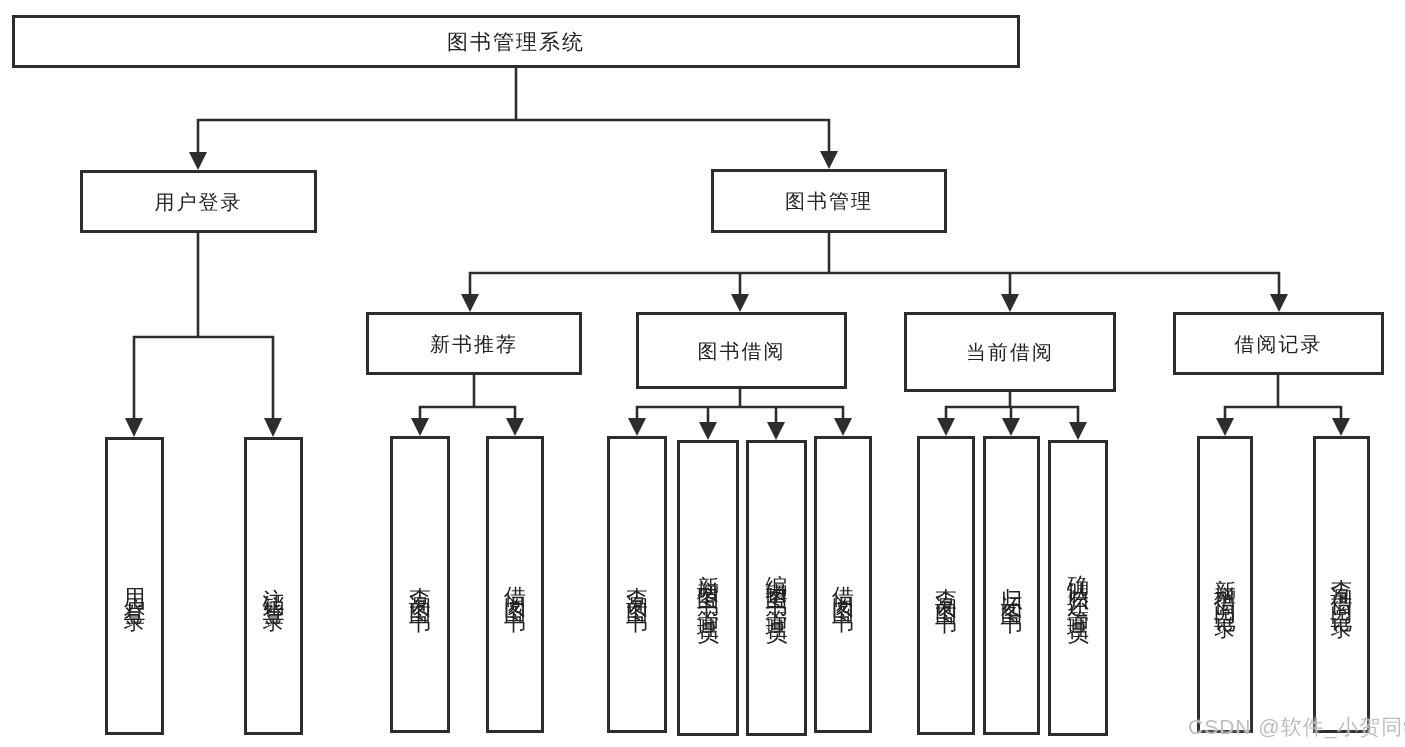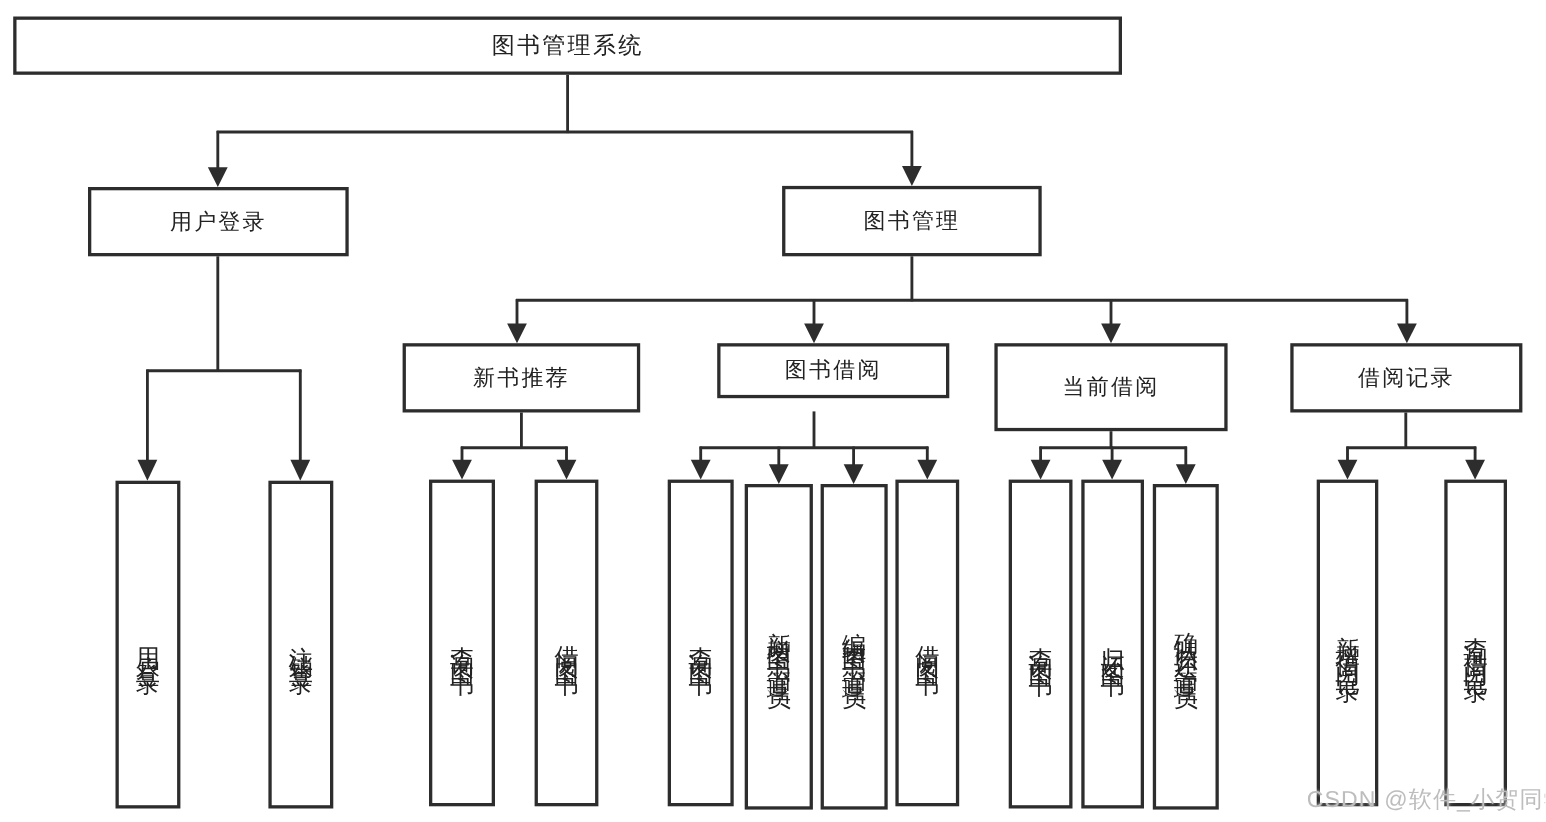--- a/index.html
+++ b/index.html
@@ -143,21 +143,21 @@
       <polygon points="1332,418 1350,418 1341,436"></polygon>
     </g>
   </svg>
 
   <div class="node root" style="left:12px; top:15px; width:1008px; height:53px;">图书管理系统</div>
 
   <div class="node" style="left:80px; top:170px; width:237px; height:63px;">用户登录</div>
   <div class="node" style="left:711px; top:169px; width:236px; height:64px;">图书管理</div>
 
   <div class="node" style="left:366px; top:312px; width:216px; height:63px;">新书推荐</div>
-  <div class="node" style="left:652px; top:312px; width:211px; height:50px;">图书借阅</div>
+  <div class="node" style="left:636px; top:312px; width:211px; height:77px;">图书借阅</div>
   <div class="node" style="left:904px; top:312px; width:212px; height:80px;">当前借阅</div>
   <div class="node" style="left:1173px; top:312px; width:211px; height:63px;">借阅记录</div>
 
   <div class="node vert" style="left:105px; top:437px; width:59px; height:298px;">用户登录</div>
   <div class="node vert" style="left:244px; top:437px; width:59px; height:298px;">注销登录</div>
 
   <div class="node vert" style="left:390px; top:436px; width:60px; height:297px;">查询图书</div>
   <div class="node vert" style="left:486px; top:436px; width:58px; height:297px;">借阅图书</div>
 
   <div class="node vert" style="left:607px; top:436px; width:60px; height:297px;">查询图书</div>

